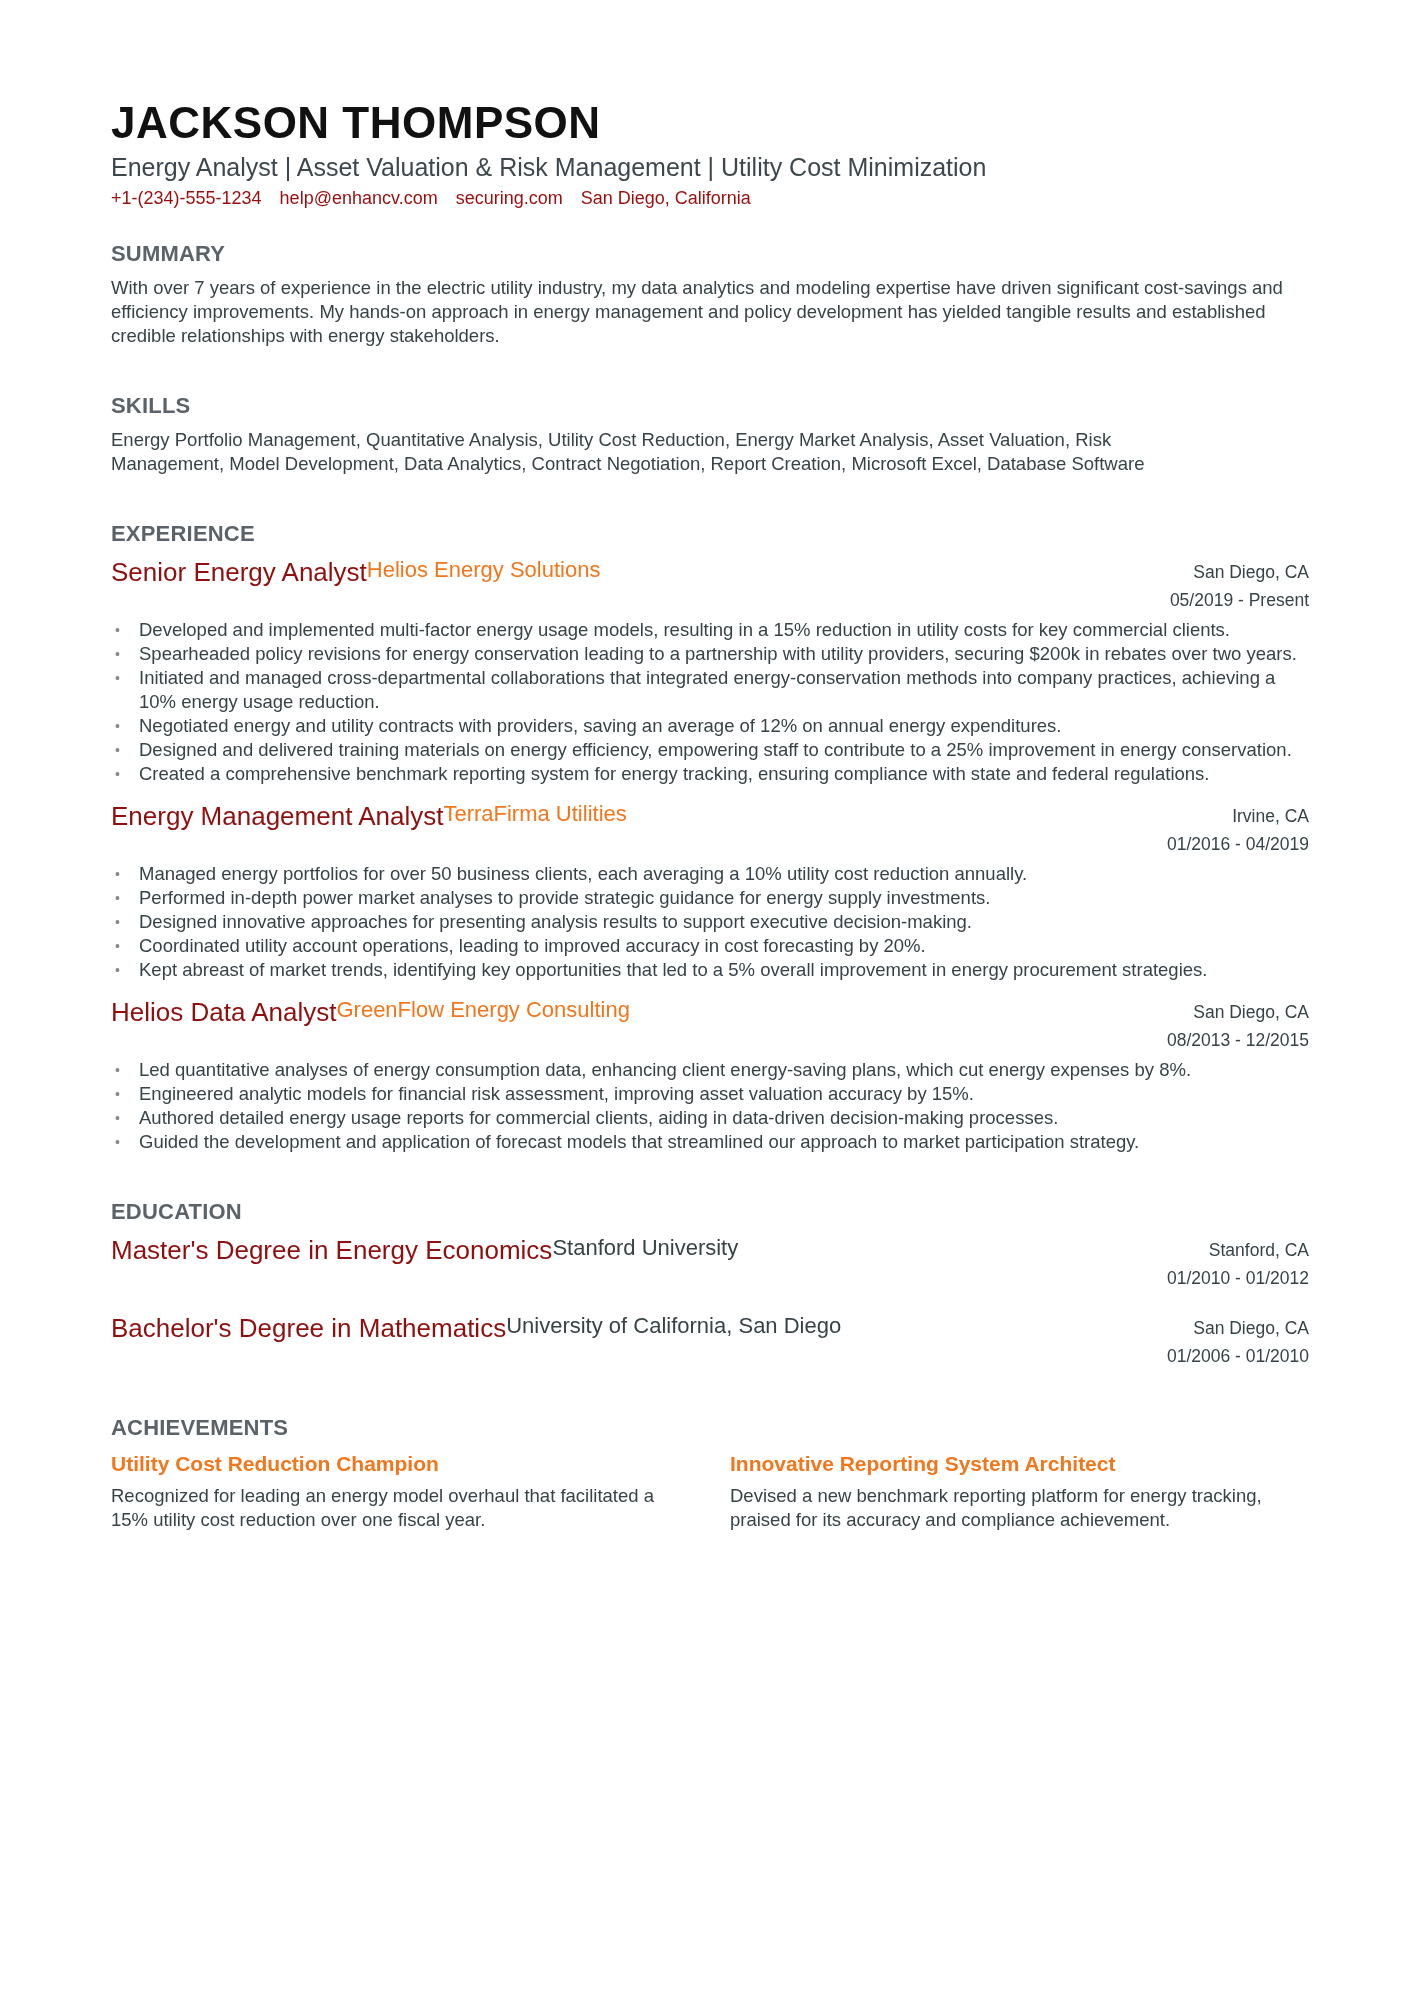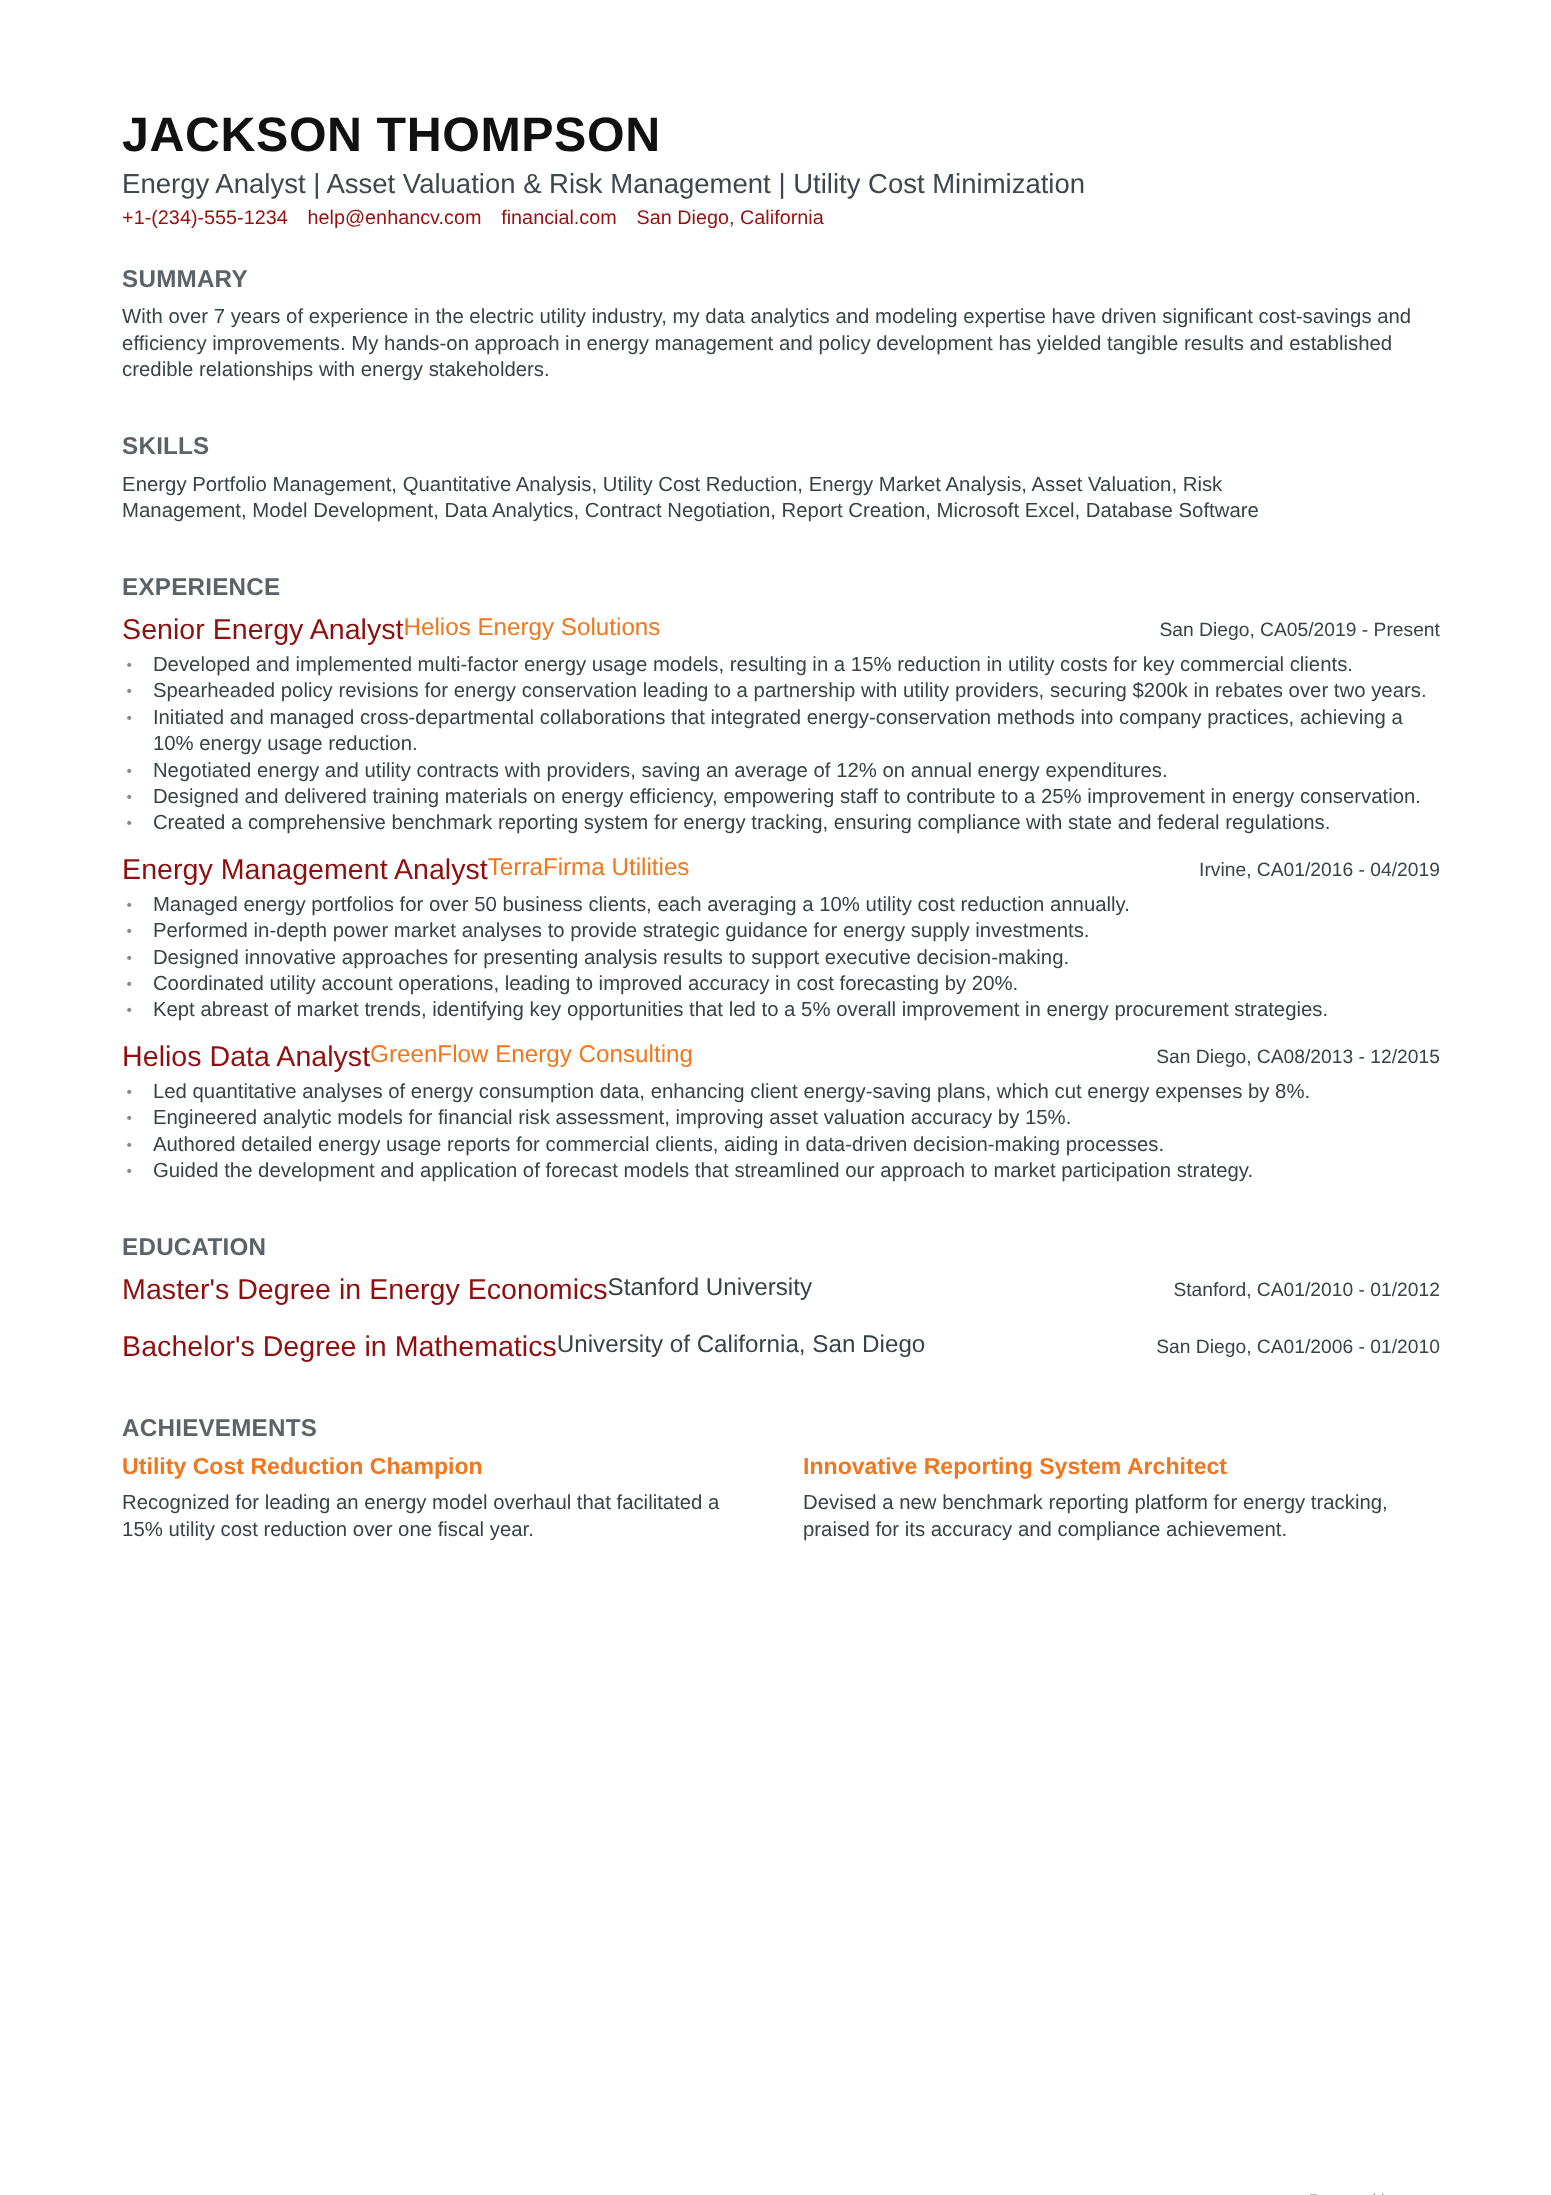--- a/index.html
+++ b/index.html
@@ -10,21 +10,21 @@
   .headline { font-size: 25px; color: #3d474c; line-height: 30px; margin-top: 2px; }
   .contacts { display: flex; gap: 18px; font-size: 18px; color: #990e0e; line-height: 24px; margin-top: 4px; }
   .contacts span { white-space: nowrap; }
   .section { margin-top: 44px; }
   .section-title { font-size: 22px; font-weight: bold; color: #5b6368; line-height: 28px; margin-bottom: 8px; letter-spacing: 0.2px; }
   .text { font-size: 18.5px; line-height: 24px; color: #384347; }
   .entry { margin-top: 8px; }
   .entry + .entry { margin-top: 14px; }
   .entry-head { display: flex; justify-content: space-between; align-items: flex-start; }
   .entry-left { display: flex; }
-  .entry-right { display: flex; flex-direction: row; align-items: flex-end; text-align: right; }
+  .entry-right { display: flex; flex-direction: column; align-items: flex-end; text-align: right; }
   .role { font-size: 26px; color: #8f0f0f; line-height: 32px; }
   .company { font-size: 22px; color: #f2761c; line-height: 28px; }
   .school { font-size: 22px; color: #384347; line-height: 28px; }
   .loc, .date { font-size: 17.5px; color: #384347; line-height: 28px; }
   .loc { padding-top: 2px; }
   ul.bullets { list-style: none; margin-top: 4px; }
   ul.bullets li { position: relative; padding-left: 28px; font-size: 18.5px; line-height: 24px; color: #384347; }
   ul.bullets li .dot { position: absolute; left: 4px; top: 0; color: #888; font-size: 14px; }
   .ach-grid { display: grid; grid-template-columns: 1fr 1fr; column-gap: 40px; margin-top: 4px; }
   .ach-title { font-size: 21px; font-weight: bold; color: #f2761c; line-height: 28px; margin-bottom: 6px; }
@@ -40,21 +40,21 @@
 <body>
 
 <div class="page">
 
   <header>
     <h1 class="name">JACKSON THOMPSON</h1>
     <div class="headline">Energy Analyst | Asset Valuation &amp; Risk Management | Utility Cost Minimization</div>
     <div class="contacts">
       <span>+1-(234)-555-1234</span>
       <span>help@enhancv.com</span>
-      <span>financial.com</span>
+      <span>securing.com</span>
       <span>San Diego, California</span>
     </div>
   </header>
 
   <section class="section" style="margin-top:30px">
     <h2 class="section-title">SUMMARY</h2>
     <p class="text">With over 7 years of experience in the electric utility industry, my data analytics and modeling expertise have driven significant cost-savings and efficiency improvements. My hands-on approach in energy management and policy development has yielded tangible results and established credible relationships with energy stakeholders.</p>
   </section>
 
   <section class="section">

